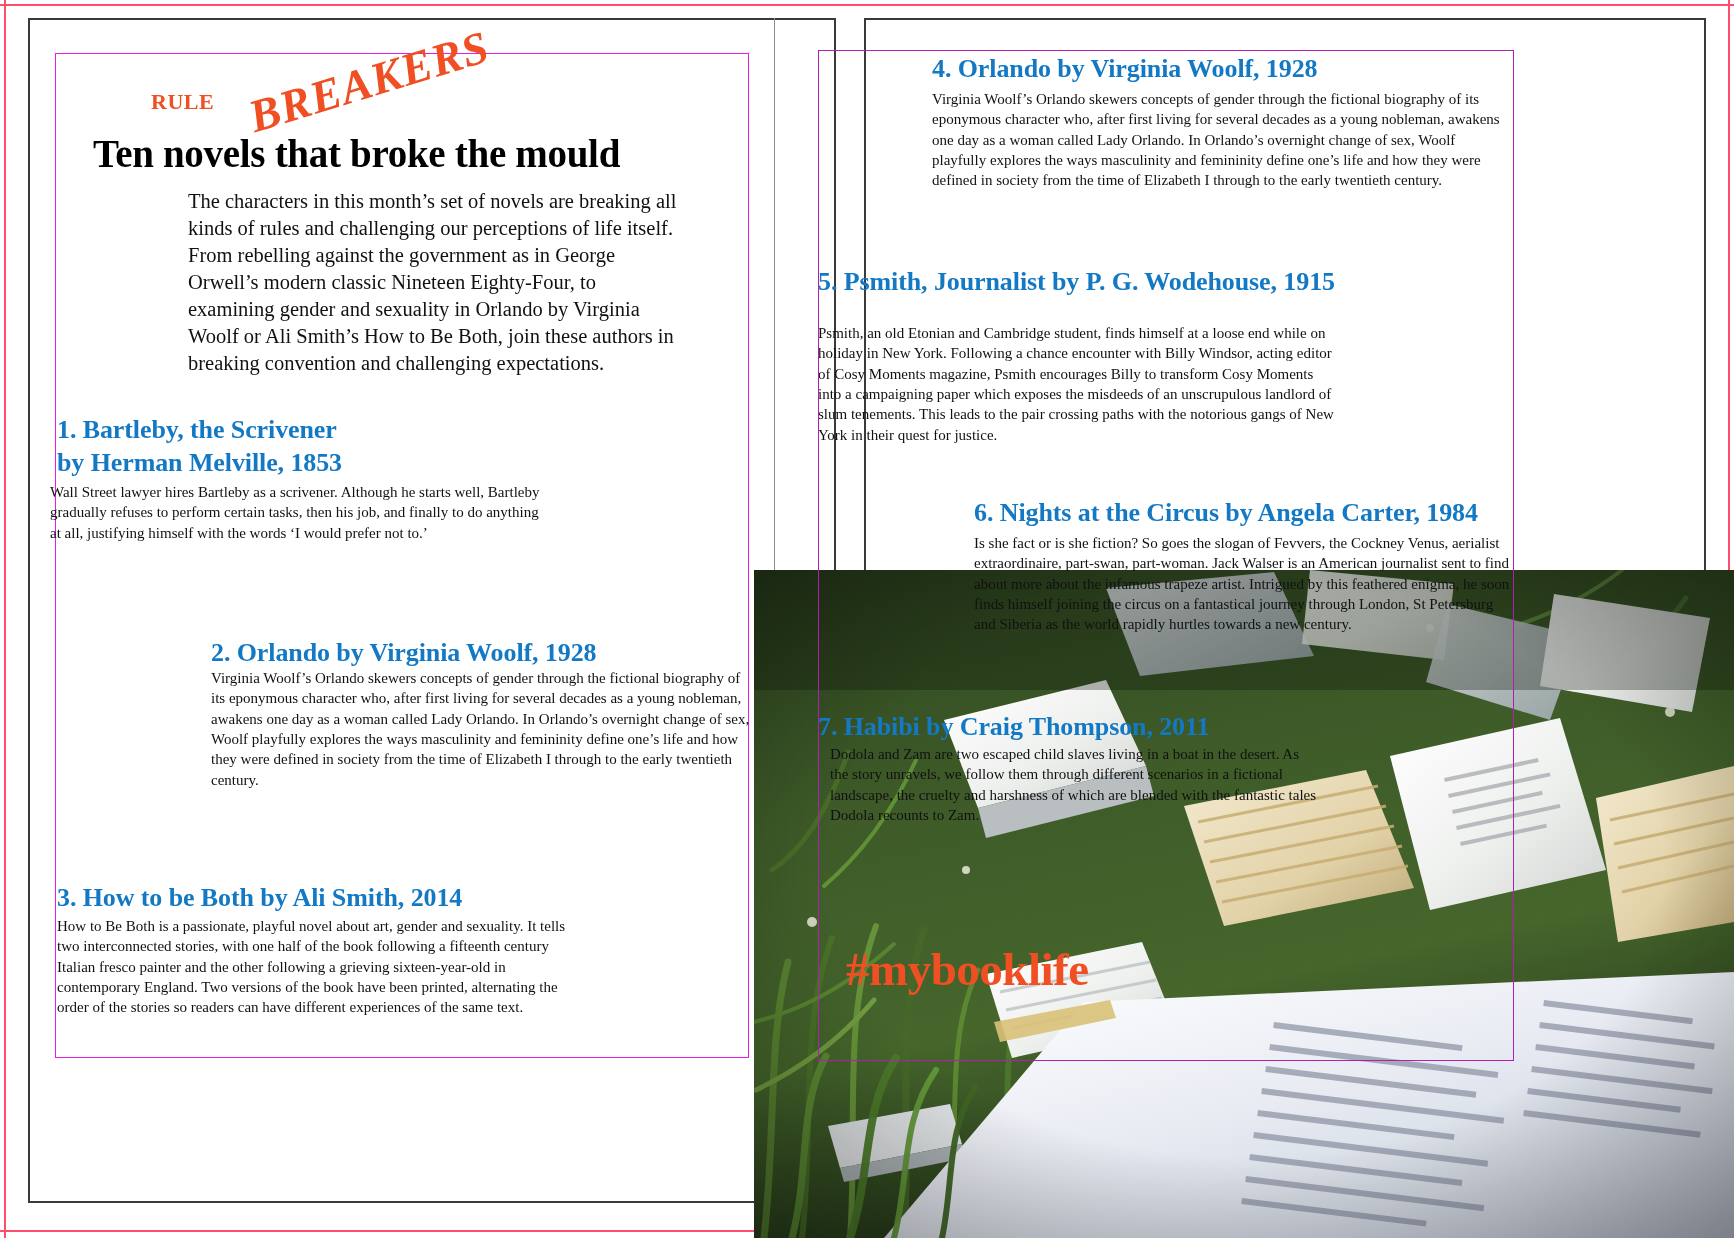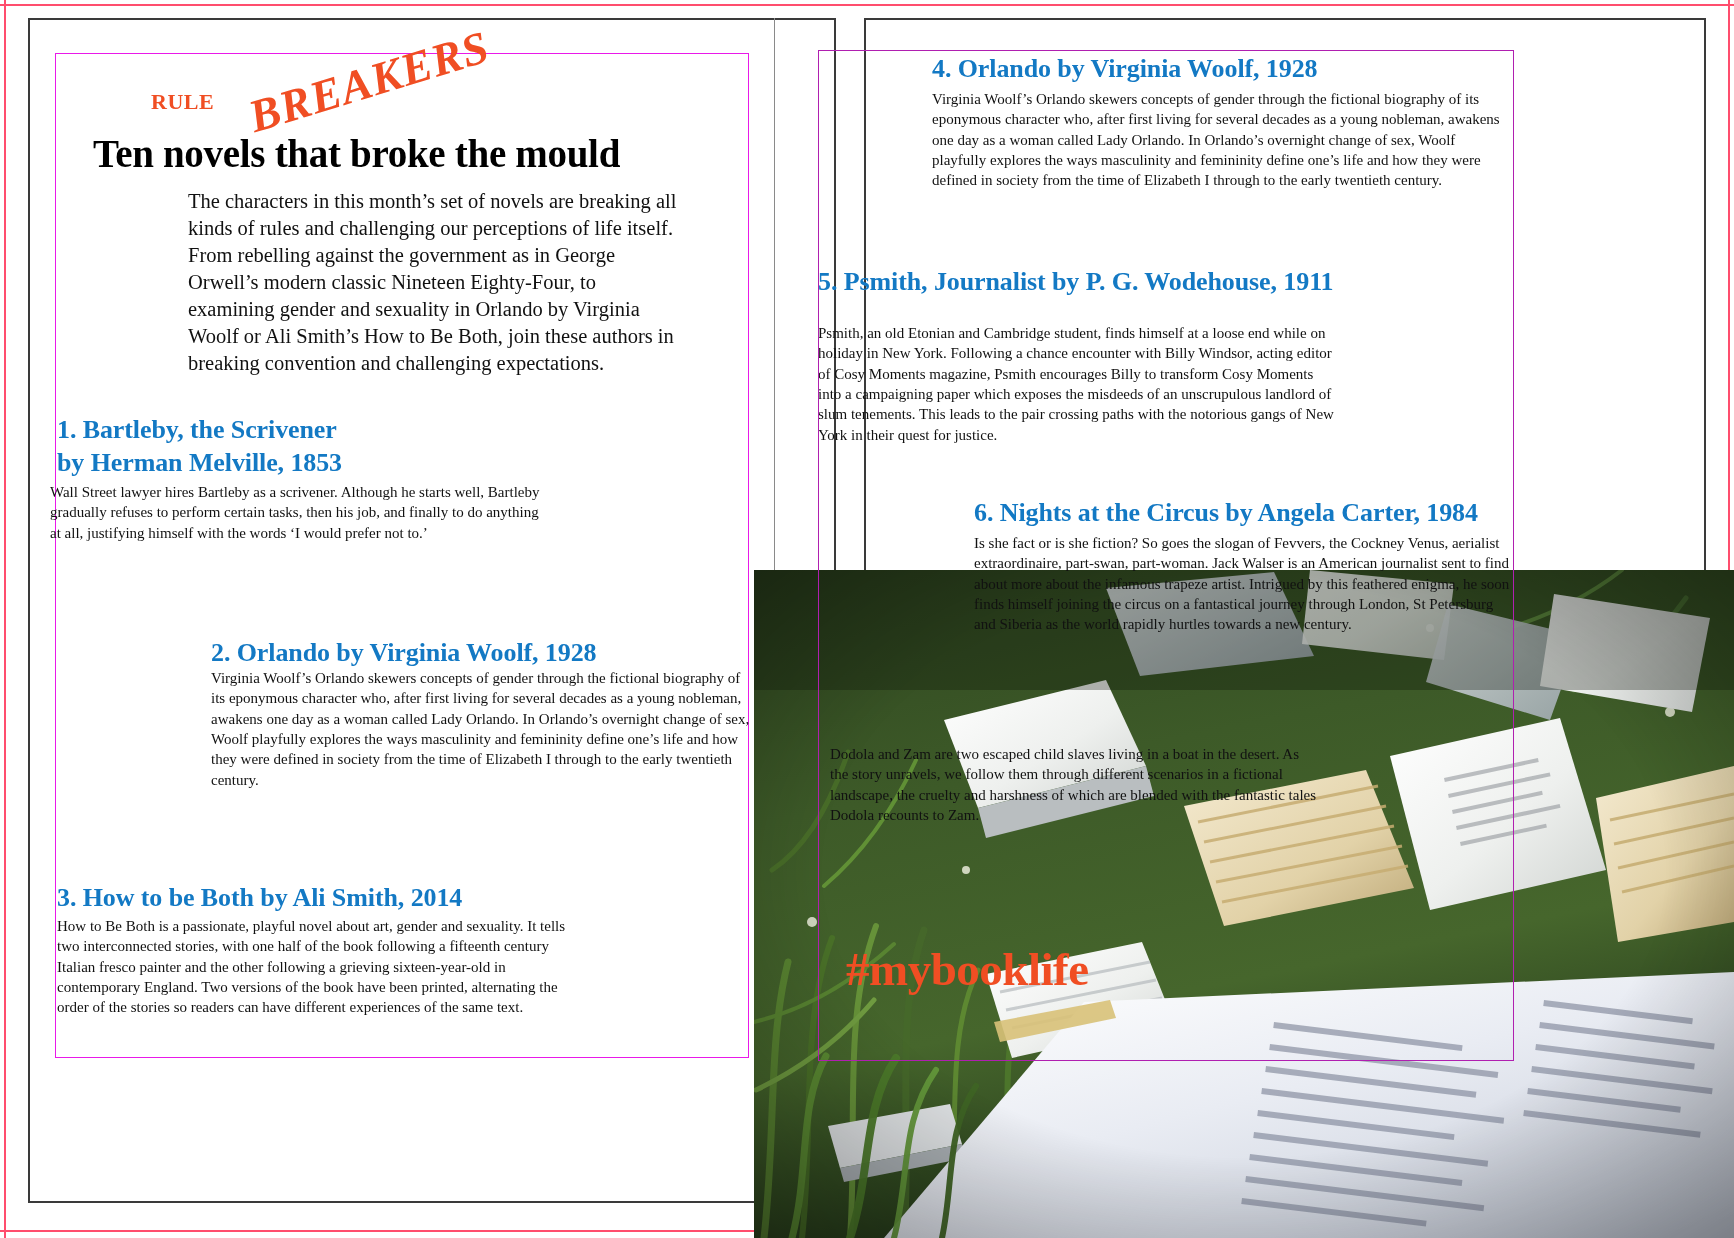--- a/index.html
+++ b/index.html
@@ -209,21 +209,21 @@
 
   <div class="entry-head" id="head-2">2. Orlando by Virginia Woolf, 1928</div>
   <div class="entry-body" id="body-2">Virginia Woolf’s Orlando skewers concepts of gender through the fictional biography of its eponymous character who, after first living for several decades as a young nobleman, awakens one day as a woman called Lady Orlando. In Orlando’s overnight change of sex, Woolf playfully explores the ways masculinity and femininity define one’s life and how they were defined in society from the time of Elizabeth I through to the early twentieth century.</div>
 
   <div class="entry-head" id="head-3">3. How to be Both by Ali Smith, 2014</div>
   <div class="entry-body" id="body-3">How to Be Both is a passionate, playful novel about art, gender and sexuality. It tells two interconnected stories, with one half of the book following a fifteenth century Italian fresco painter and the other following a grieving sixteen-year-old in contemporary England. Two versions of the book have been printed, alternating the order of the stories so readers can have different experiences of the same text.</div>
 
   <div class="entry-head" id="head-4">4. Orlando by Virginia Woolf, 1928</div>
   <div class="entry-body" id="body-4">Virginia Woolf’s Orlando skewers concepts of gender through the fictional biography of its eponymous character who, after first living for several decades as a young nobleman, awakens one day as a woman called Lady Orlando. In Orlando’s overnight change of sex, Woolf playfully explores the ways masculinity and femininity define one’s life and how they were defined in society from the time of Elizabeth I through to the early twentieth century.</div>
 
-  <div class="entry-head" id="head-5">5. Psmith, Journalist by P. G. Wodehouse, 1911</div>
+  <div class="entry-head" id="head-5">5. Psmith, Journalist by P. G. Wodehouse, 1915</div>
   <div class="entry-body" id="body-5">Psmith, an old Etonian and Cambridge student, finds himself at a loose end while on holiday in New York. Following a chance encounter with Billy Windsor, acting editor of Cosy Moments magazine, Psmith encourages Billy to transform Cosy Moments into a campaigning paper which exposes the misdeeds of an unscrupulous landlord of slum tenements. This leads to the pair crossing paths with the notorious gangs of New York in their quest for justice.</div>
 
   <div class="entry-head below-photo" id="head-6">6. Nights at the Circus by Angela Carter, 1984</div>
   <div class="entry-body below-photo" id="body-6">Is she fact or is she fiction? So goes the slogan of Fevvers, the Cockney Venus, aerialist extraordinaire, part-swan, part-woman. Jack Walser is an American journalist sent to find about more about the infamous trapeze artist. Intrigued by this feathered enigma, he soon finds himself joining the circus on a fantastical journey through London, St Petersburg and Siberia as the world rapidly hurtles towards a new century.</div>
 
   <div id="photo">
     <svg viewBox="0 0 980 668" preserveAspectRatio="none">
       <defs>
         <linearGradient id="grassBg" x1="0" y1="0" x2="0.3" y2="1">
           <stop offset="0%" stop-color="#2f4620"></stop>
@@ -360,19 +360,20 @@
           <path d="M38 668  C 56 598 44 538 72 486" stroke="#5c8c33" stroke-width="7"></path>
         </g>
       </g>
 
       <rect x="0" y="0" width="980" height="668" fill="url(#vig)"></rect>
 
       <rect x="0" y="0" width="980" height="120" fill="rgba(10,18,8,0.30)"></rect>
     </svg>
   </div>
 
+  <div class="entry-head above-photo" id="head-7">7. Habibi by Craig Thompson, 2011</div>
   <div class="entry-body above-photo" id="body-7">Dodola and Zam are two escaped child slaves living in a boat in the desert. As the story unravels, we follow them through different scenarios in a fictional landscape, the cruelty and harshness of which are blended with the fantastic tales Dodola recounts to Zam.</div>
 
   <div class="hashtag above-photo">#mybooklife</div>
 
   <div class="guide above-photo" id="guide-right-top" style="left:818px; top:50px; width:696px; height:1011px; border-color:#b01fb0;"></div>
 
 </div>
 
 </body></html>

